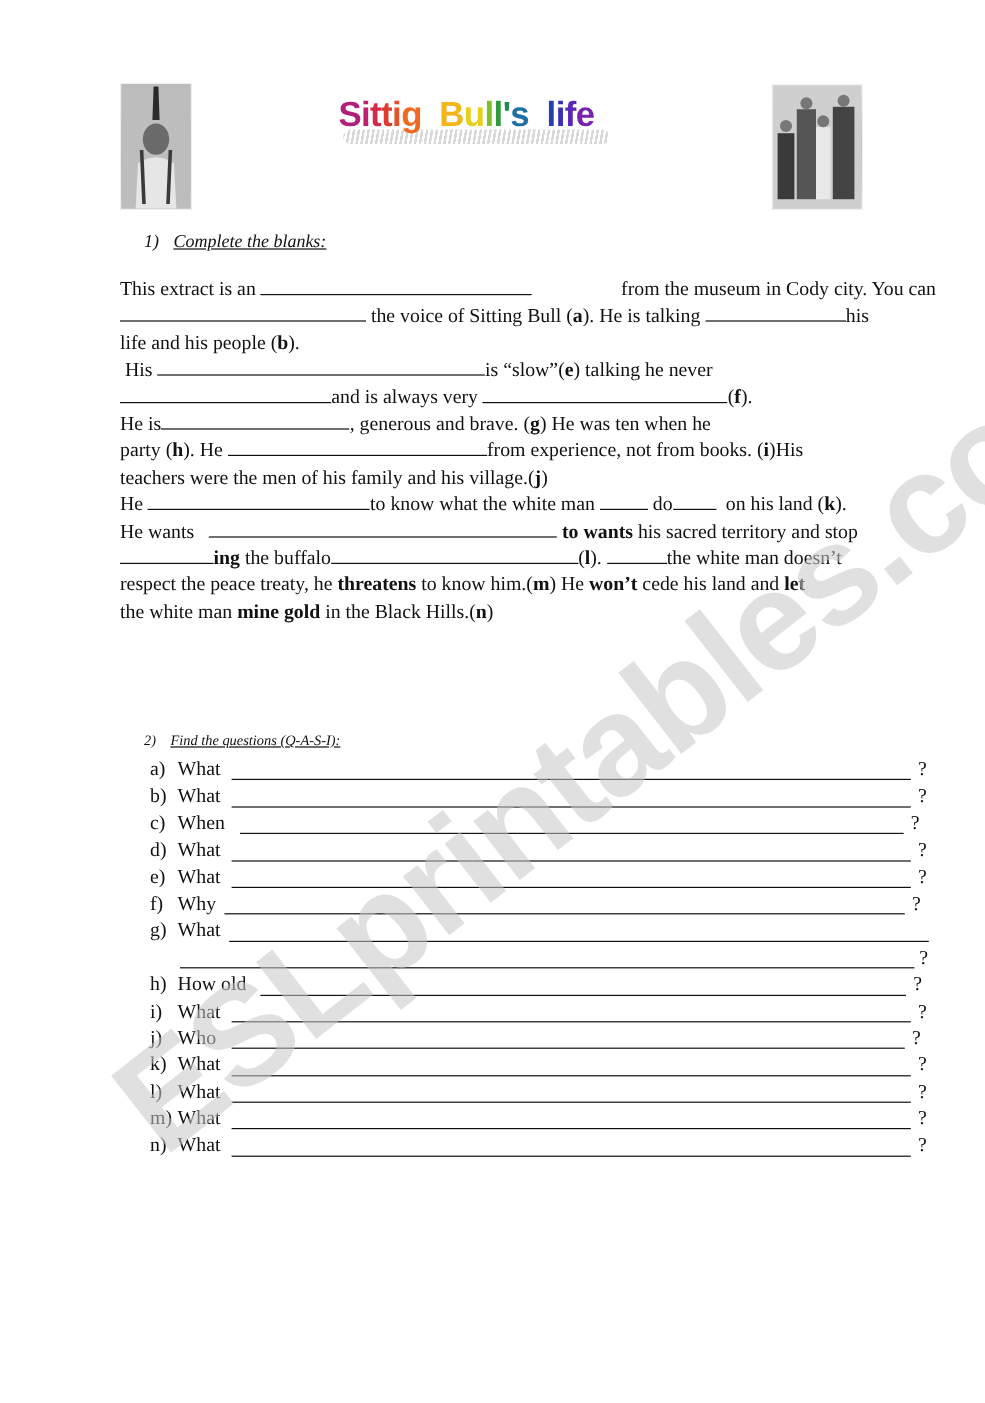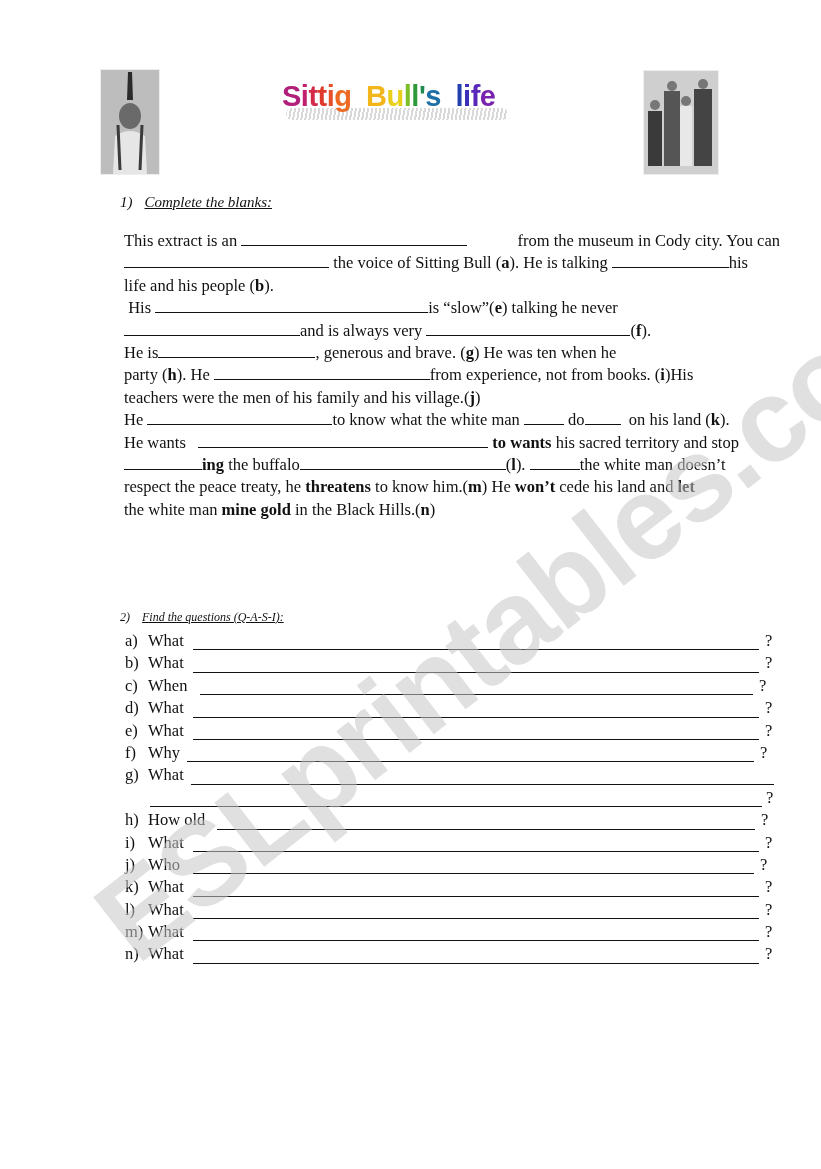--- a/index.html
+++ b/index.html
@@ -20,21 +20,21 @@
 
   
   .heading { position: absolute; left: 100px; font-style: italic; font-size: 15px; margin-left: 20px; }
   .heading .num { margin-right: 12px; }
   .heading .lbl { text-decoration: underline; }
   .h1 { top: 194px; }
   .h2 { top: 610px; font-size: 12px; }
 
   
   .para { position: absolute; left: 100px; top: 230px; width: 680px; font-size: 16.5px; line-height: 22.4px; }
-  .line { white-space: nowrap; height: 22.4px; position: relative; margin-left: 24px; }
+  .line { white-space: nowrap; height: 22.4px; position: relative; }
   .line.justify { display: flex; justify-content: space-between; }
   .blank { display: inline-block; border-bottom: 1px solid #111; height: 15px; vertical-align: baseline; }
   b { font-weight: bold; }
 
   
   .qlist { position: absolute; left: 125px; top: 631px; width: 660px; font-size: 16.5px; }
   .q { position: relative; height: 22.4px; white-space: nowrap; }
   .q .letter { position: absolute; left: 0; width: 22px; }
   .q .word { position: absolute; left: 23px; }
   .q .qline { position: absolute; bottom: 3px; border-bottom: 1px solid #111; }

